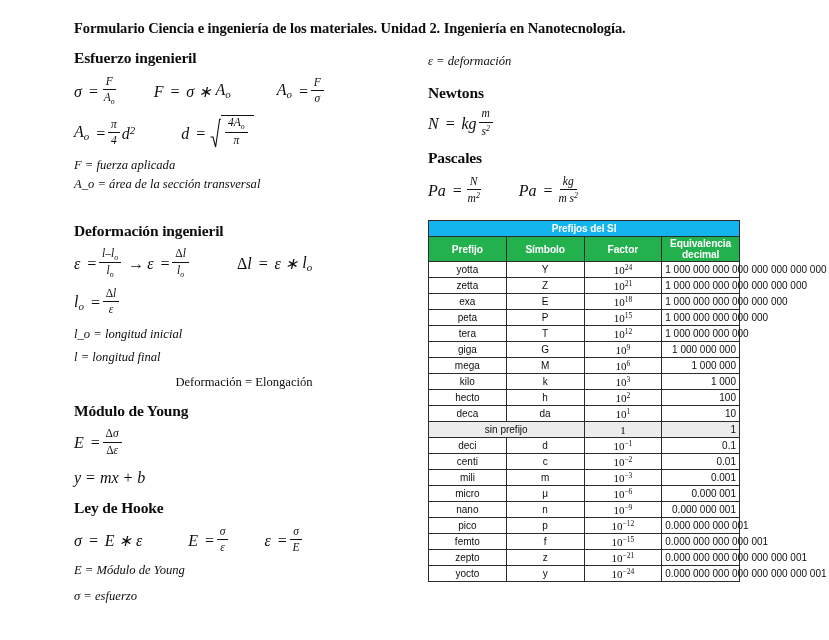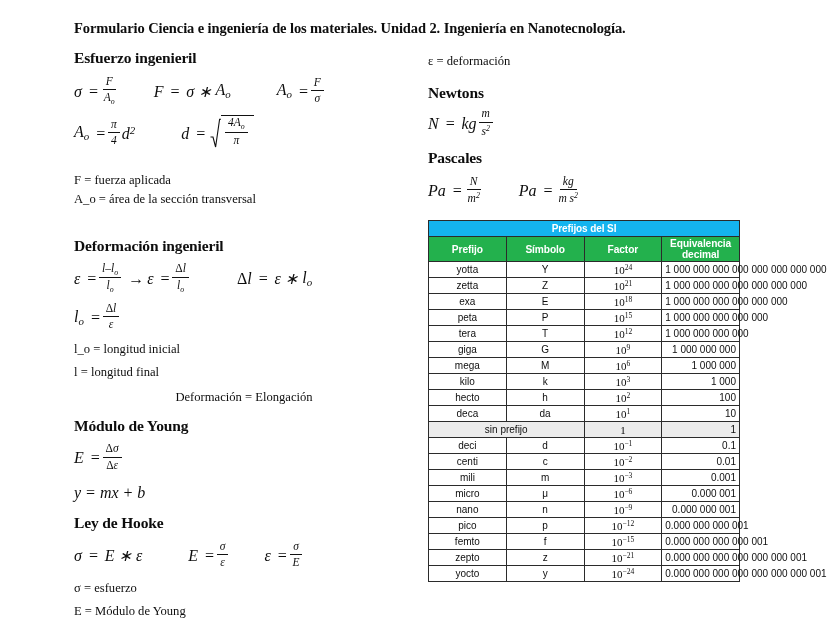--- a/index.html
+++ b/index.html
@@ -63,20 +63,21 @@
     font-style: italic;
     font-size: 16px;
     line-height: 1.1;
     white-space: nowrap;
     display: flex;
     align-items: center;
   }
 
   .defline {
     font-family: "Liberation Serif", serif;
+    font-style: italic;
     font-size: 12.6px;
     line-height: 1.35;
     white-space: nowrap;
   }
 
   .defline.upright {
     font-style: normal;
   }
 
   
@@ -278,21 +279,21 @@
         </span>
         <span class="radicand">
           <span class="frac">
             <span class="num">4A<span class="sub">o</span></span>
             <span class="den">π</span>
           </span>
         </span>
       </span>
     </div>
 
-    <div class="defline" style="margin-top:22px;">F = fuerza aplicada</div>
+    <div class="defline" style="margin-top:7px;">F = fuerza aplicada</div>
     <div class="defline" style="margin-top:2px;">A_o = área de la sección transversal</div>
 
     <h2 class="section" style="margin-top:28px;">Deformación ingenieril</h2>
 
     <div class="mathline" style="margin-top:8px;height:30px;">
       <span>ε</span>
       <span style="display:inline-block;width:6px;"></span>
       <span>=</span>
       <span class="frac">
         <span class="num">l–l<span class="sub">o</span></span>
@@ -371,22 +372,22 @@
       <span class="gap-md"></span>
       <span>ε</span>
       <span style="display:inline-block;width:6px;"></span>
       <span>=</span>
       <span class="frac">
         <span class="num">σ</span>
         <span class="den">E</span>
       </span>
     </div>
 
+    <div class="defline" style="margin-top:6px;">E = Módulo de Young</div>
     <div class="defline" style="margin-top:9px;">σ = esfuerzo</div>
-    <div class="defline" style="margin-top:6px;">E = Módulo de Young</div>
 
   </div>
 
   <div class="col-right">
 
     <div class="defline" style="margin-top:5px;">ε = deformación</div>
 
     <h2 class="section" style="margin-top:13px;">Newtons</h2>
 
     <div class="mathline" style="margin-top:7px;height:28px;">

